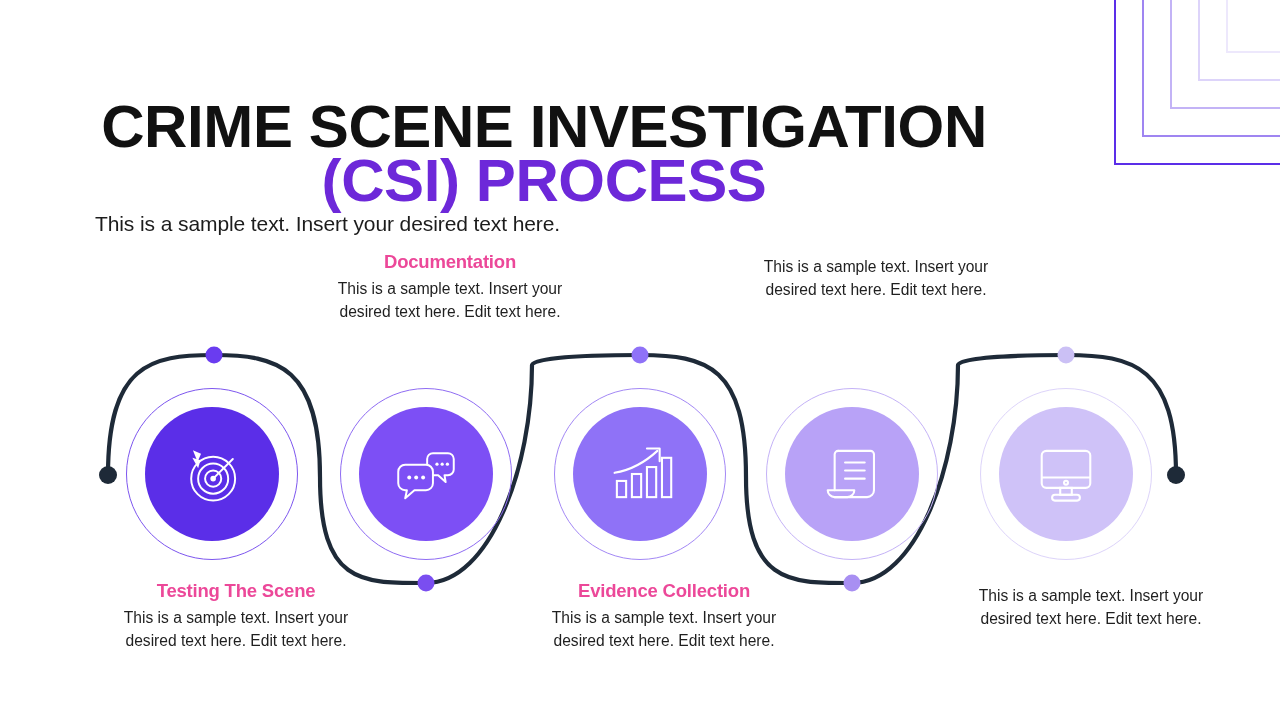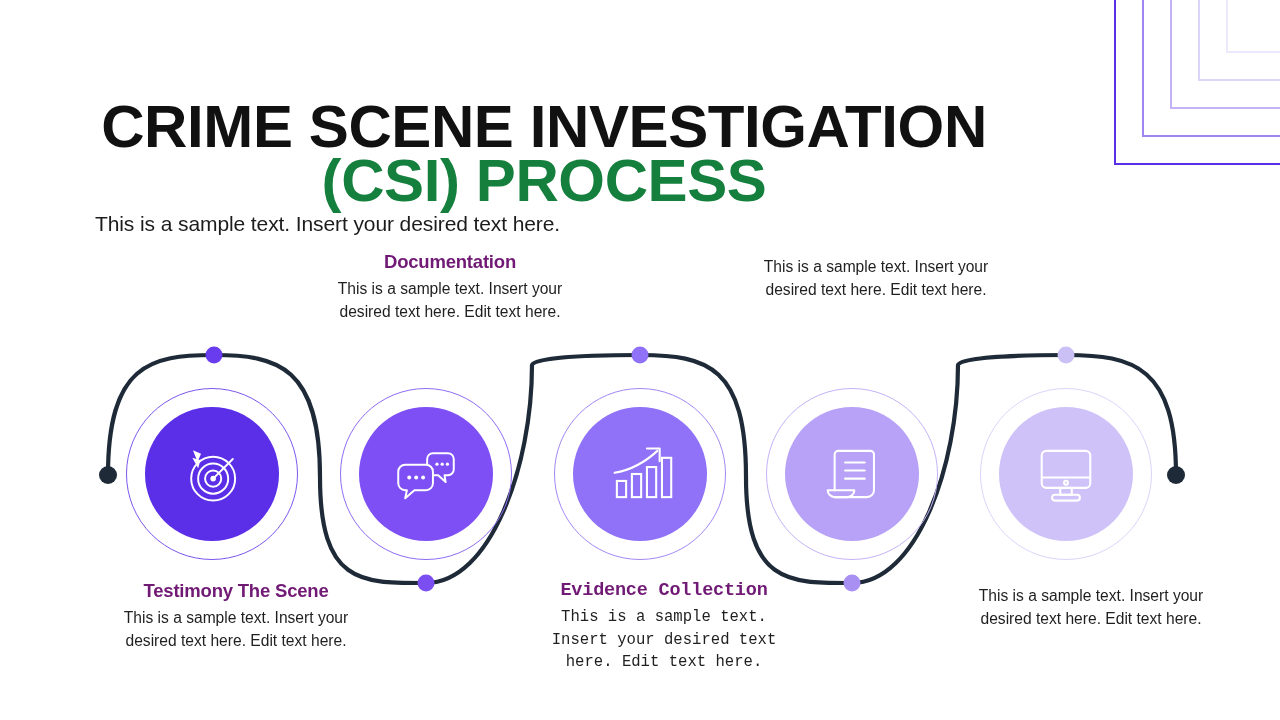--- a/index.html
+++ b/index.html
@@ -16,37 +16,37 @@
   
   .corner-deco { position:absolute; top:0; right:0; width:180px; height:175px; pointer-events:none; }
   .corner-deco .frm { position:absolute; border-style:solid; border-width:0 0 2.5px 2.5px; border-color:#5b2ee8; background:transparent; }
 
   
   .headline { position:absolute; left:94px; top:100px; width:900px; }
   .headline h1 {
     font-size:60px; line-height:54px; font-weight:bold;
     letter-spacing:-0.4px; color:#111111;text-align:center;
   }
-  .headline h1 .accent { color:#15803d; display:block; }
+  .headline h1 .accent { color:#6d28d9; display:block; }
   .subtitle { position:absolute; left:95px; top:212px; font-size:21px; color:#1c1c1c; letter-spacing:-0.1px; }
 
   
   .diagram { position:absolute; left:0; top:255px; width:1280px; height:460px; }
   .wave-layer { position:absolute; left:0; top:0; width:1280px; height:460px; }
 
   .node { position:absolute; width:220px; }
 
   .ring-wrap { position:absolute; width:172px; height:172px; }
   .ring-outer { position:absolute; inset:0; border-radius:50%; border:1.3px solid; background:transparent; }
   .ring-gap   { position:absolute; inset:10px; border-radius:50%; background:#ffffff; }
   .disc       { position:absolute; inset:19px; border-radius:50%; display:flex; align-items:center; justify-content:center; }
   .disc svg   { width:74px; height:74px; display:block; }
 
   .txtblock { position:absolute; width:250px; text-align:center; }
-  .step-title { font-size:18.5px; font-weight:bold; color:#701a75; letter-spacing:-0.2px; white-space:nowrap; }
+  .step-title { font-size:18.5px; font-weight:bold; color:#ec4899; letter-spacing:-0.2px; white-space:nowrap; }
   .step-desc  { font-size:15.6px; line-height:22.5px; color:#1f1f1f; margin-top:5px; }
 </style>
 </head>
 <body>
 
 <div id="slide">
 
   <div class="corner-deco">
     <div class="frm" style="left:14px;top:-8px;right:-4px;bottom:10px;opacity:1;"></div>
     <div class="frm" style="left:42px;top:-8px;right:-4px;bottom:38px;opacity:0.58;"></div>
@@ -96,21 +96,21 @@
               <circle cx="33" cy="36" r="13"></circle>
               <circle cx="33" cy="36" r="7"></circle>
             <circle cx="33" cy="36" r="2.4" fill="#ffffff" stroke="none"></circle>
             <path d="M33 36 L50 19" stroke-linecap="round"></path>
             <path d="M43.5 15.5 L50.5 18.5 L47.5 25.5 Z" fill="#ffffff" stroke="none" transform="translate(-28,-4) rotate(0)"></path>
             <path d="M15 18 l7 2 -2 7 -5 -9z" fill="#ffffff" stroke="none"></path>
           </svg>
         </div>
       </div>
       <div class="txtblock" style="left:-15px;top:192px;">
-        <div class="step-title">Testimony The Scene</div>
+        <div class="step-title">Testing The Scene</div>
         <div class="step-desc">This is a sample text. Insert your desired text here. Edit text here.</div>
       </div>
     </div>
 
     <div class="node" style="left:340px;top:133px;">
       <div class="ring-wrap">
         <div class="ring-outer" style="border-color:#8f6cf3;"></div>
         <div class="ring-gap"></div>
         <div class="disc" style="background:#7d4ff5;">
           <svg viewBox="0 0 64 64" fill="none" stroke="#ffffff" stroke-width="1.7">
@@ -139,21 +139,21 @@
           <svg viewBox="0 0 64 64" fill="none" stroke="#ffffff" stroke-width="1.8">
             <rect x="12" y="38" width="8" height="14"></rect>
             <rect x="25" y="32" width="8" height="20"></rect>
             <rect x="38" y="26" width="8" height="26"></rect>
             <rect x="51" y="18" width="8" height="34"></rect>
             <path d="M10 31 C22 29 34 24 47 12" stroke-linecap="round"></path>
             <path d="M38 10 h11 v11" stroke-linecap="round" stroke-linejoin="round"></path>
           </svg>
         </div>
       </div>
-      <div class="txtblock" style="left:-15px;top:192px;font-family:Liberation Mono, monospace;">
+      <div class="txtblock" style="left:-15px;top:192px;">
         <div class="step-title">Evidence Collection</div>
         <div class="step-desc">This is a sample text. Insert your desired text here. Edit text here.</div>
       </div>
     </div>
 
     <div class="node" style="left:766px;top:133px;">
       <div class="ring-wrap">
         <div class="ring-outer" style="border-color:#c4b2f7;"></div>
         <div class="ring-gap"></div>
         <div class="disc" style="background:#b8a2f7;">

